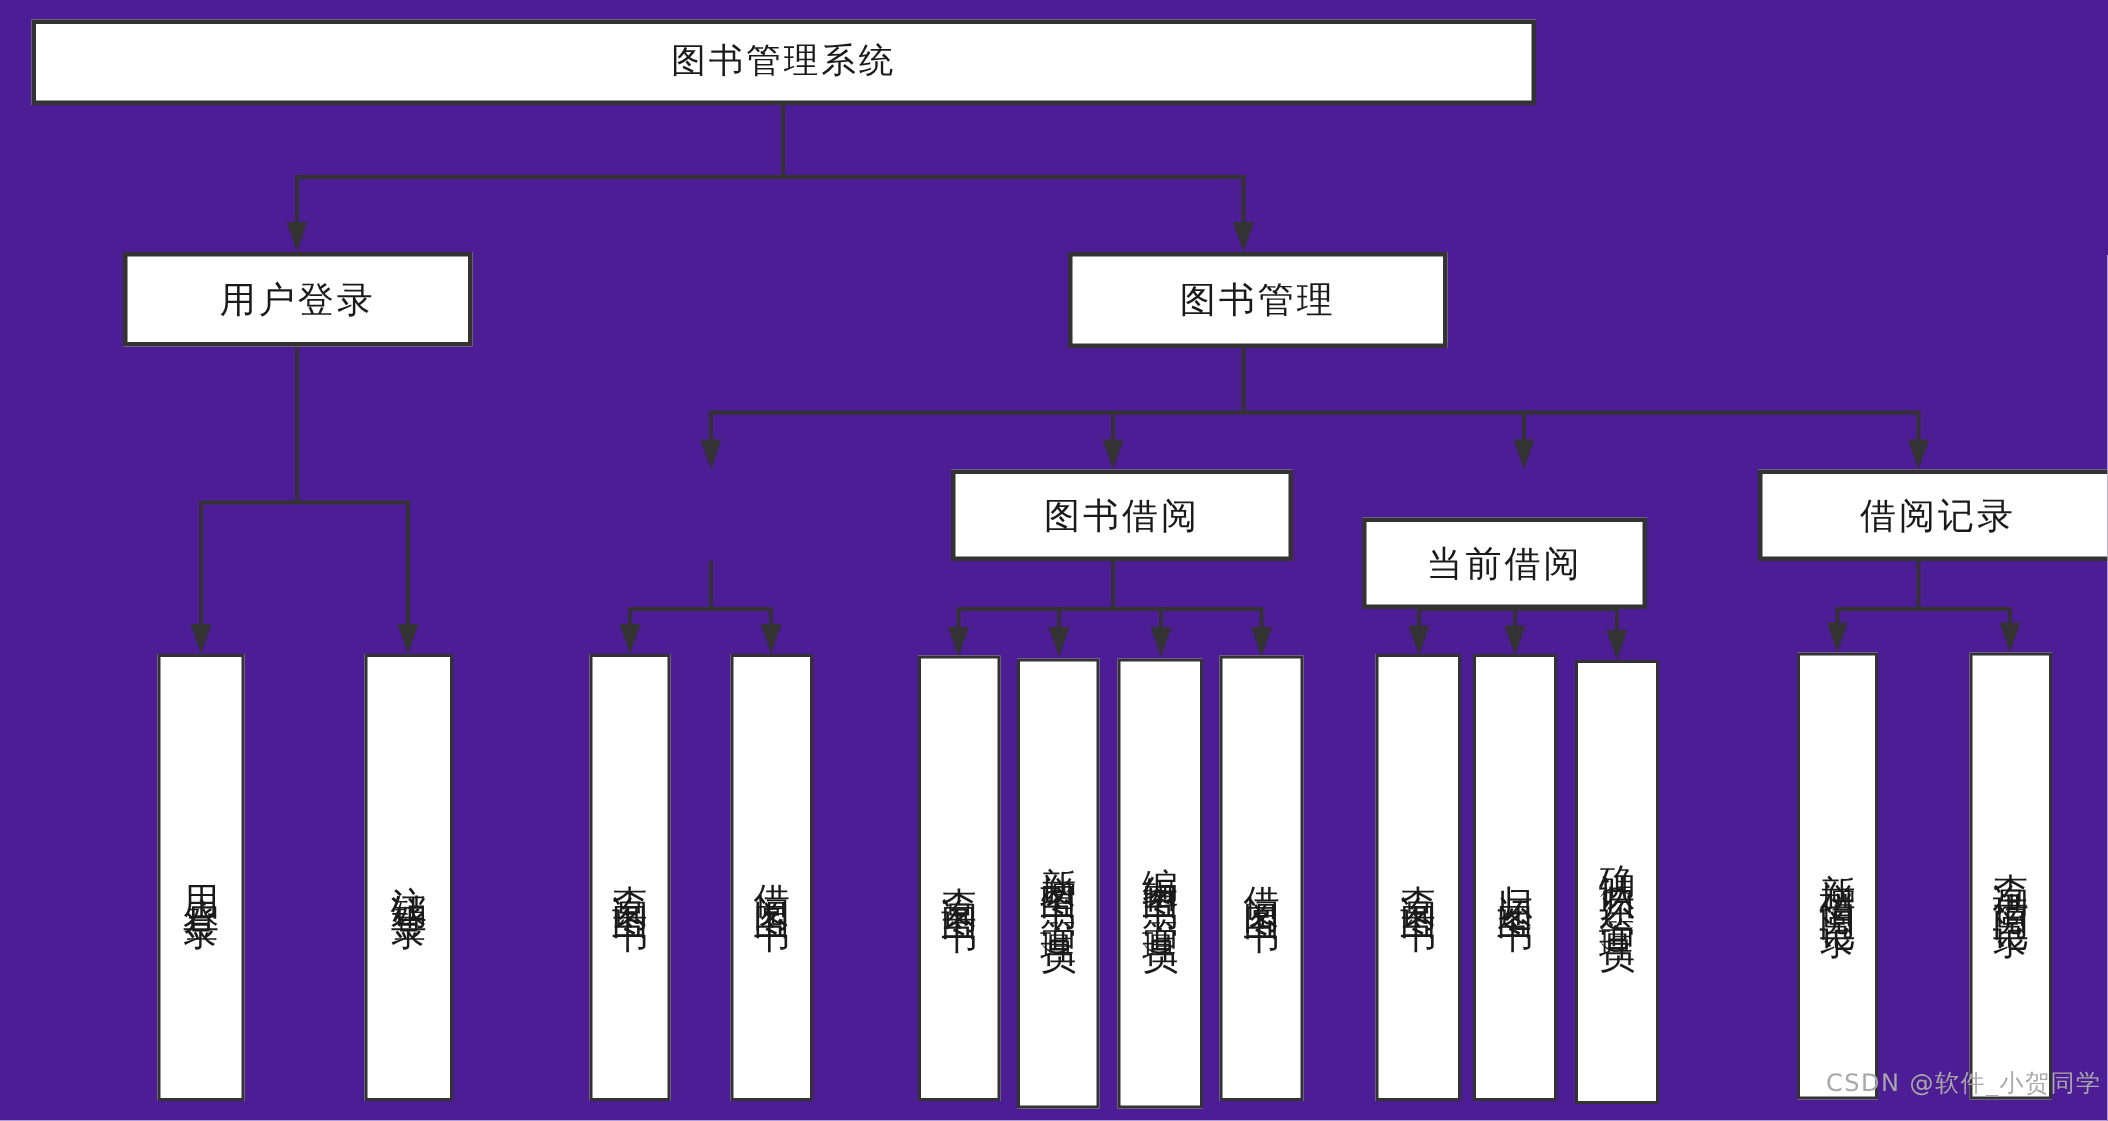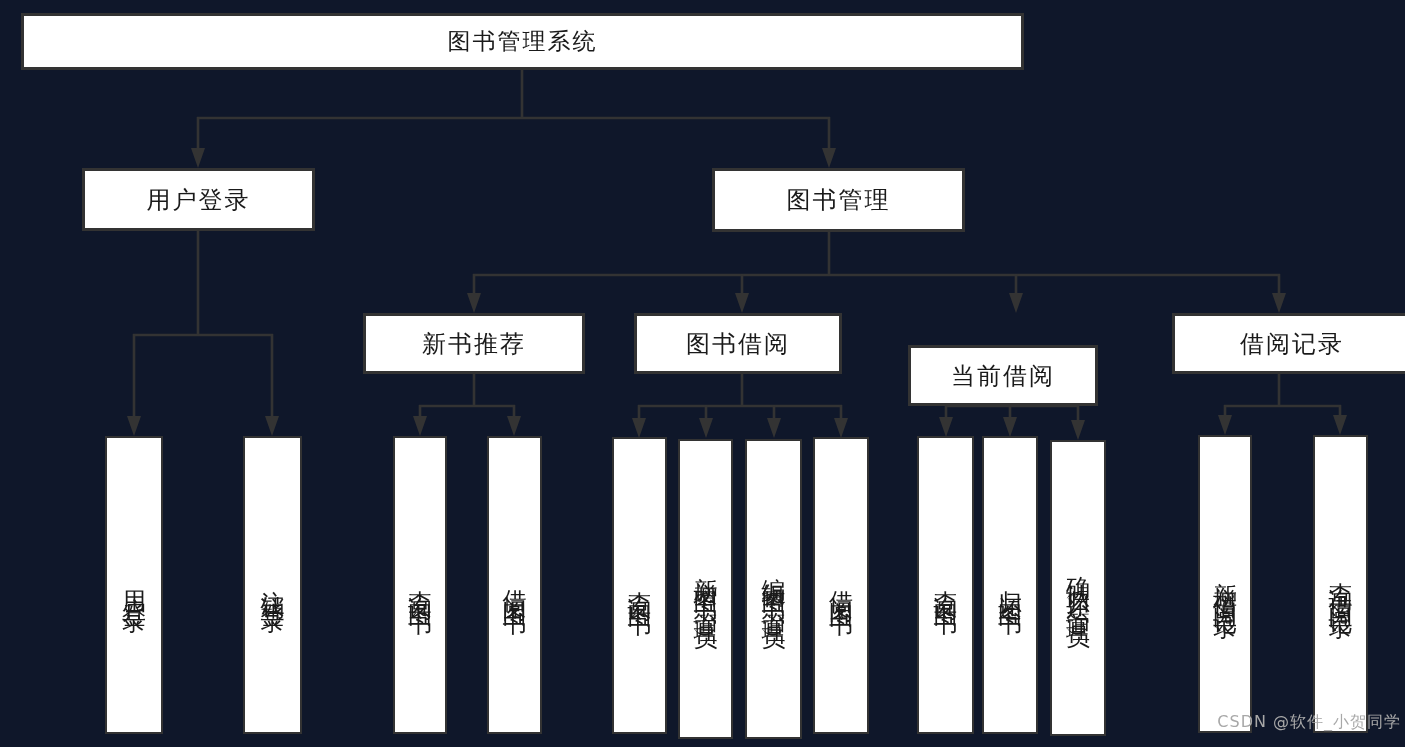--- a/index.html
+++ b/index.html
@@ -1,20 +1,20 @@
 <!DOCTYPE html>
 <html><head>
 <meta charset="utf-8">
 <style>
   html, body { margin: 0; padding: 0; background: #ffffff; }
   .canvas {
     position: relative;
     width: 1405px;
     height: 747px;
-    background: #0f172a;
+    background: #4c1d95;
     font-family: "DejaVu Sans", "Liberation Sans", sans-serif;
     color: #1a1a1a;
     overflow: hidden;
   }
   .connector-layer {
     position: absolute;
     left: 0; top: 0;
     width: 1405px; height: 747px;
   }
   .connector-layer line { stroke: #333333; stroke-width: 2.6; }
@@ -135,24 +135,21 @@
     <span>图书管理系统</span>
   </div>
 
   <div class="box" style="left:82px; top:168px; width:233px; height:63px;">
     <span>用户登录</span>
   </div>
   <div class="box" style="left:712px; top:168px; width:253px; height:64px;">
     <span>图书管理</span>
   </div>
 
-  <div class="box" style="left:363px; top:313px; width:222px; height:61px;">
-    <span>新书推荐</span>
-  </div>
-  <div class="box" style="left:634px; top:313px; width:208px; height:61px;text-align:center;">
+  <div class="box" style="left:634px; top:313px; width:228px; height:61px;text-align:center;">
     <span>图书借阅</span>
   </div>
   <div class="box" style="left:908px; top:313px; width:190px; height:61px;margin-top:32px;">
     <span>当前借阅</span>
   </div>
   <div class="box" style="left:1172px; top:313px; width:240px; height:61px;">
     <span>借阅记录</span>
   </div>
 
   <div class="box leaf" style="left:105px; top:436px; width:58px; height:298px;">

